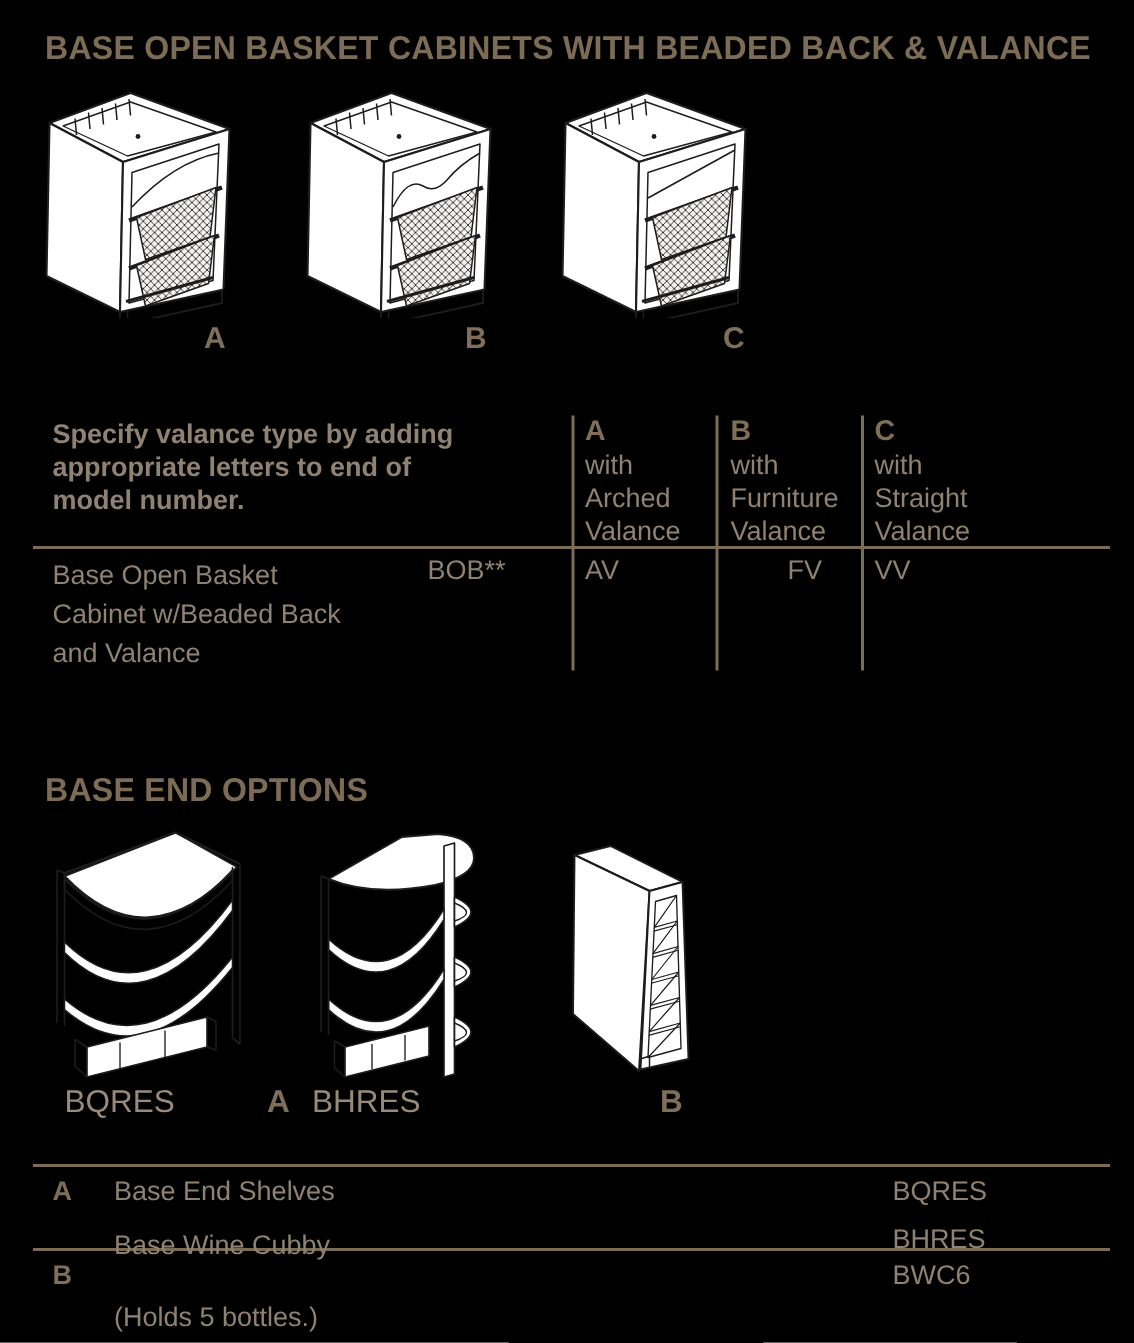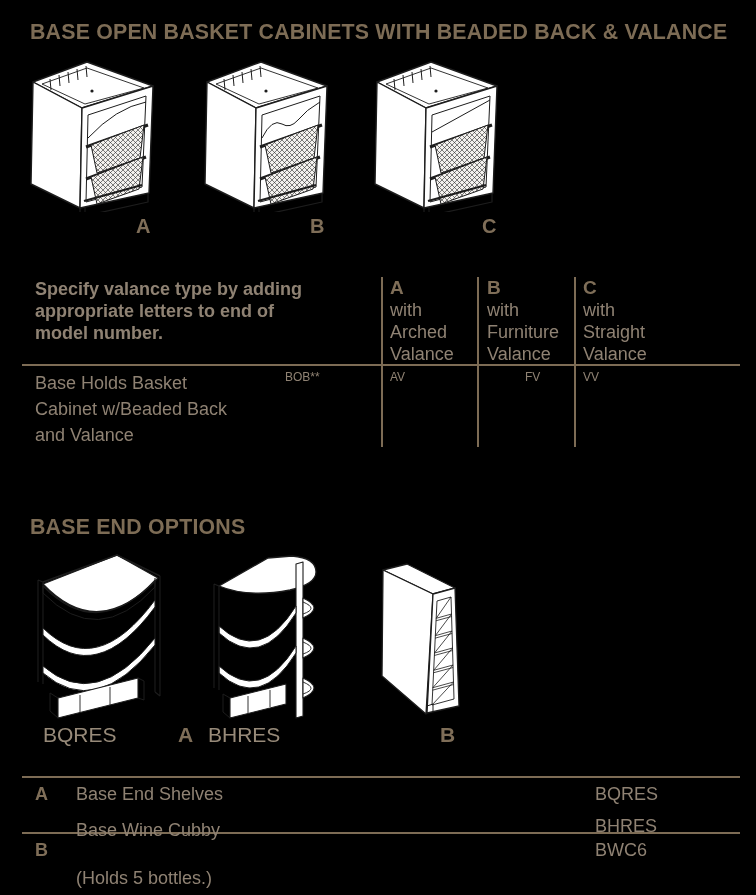--- a/index.html
+++ b/index.html
@@ -15,21 +15,21 @@
     transform:scaleX(.97);transform-origin:left top;white-space:nowrap;
   }
   .body-text{font-size:18px;line-height:22px;font-weight:bold;}
   .fig-letter{font-weight:bold;color:#7f6e58;font-size:20px;}
   .model-label{font-size:21px;color:#978a79;}
   .vline{width:2px;background:#7d6c55;}
   .hrule{height:2px;background:#7d6c55;}
   .col-head .letter{font-weight:bold;color:#7f6e58;font-size:19px;line-height:22px;display:block;}
   .col-head span{display:block;font-size:18px;line-height:22px;}
   .prod-name{font-size:18px;line-height:26px;width:196px;}
-  .cell-code{font-size:12px;}
+  .cell-code{font-size:18px;}
   .opt-letter{font-weight:bold;color:#7f6e58;font-size:18px;}
   .opt-name{font-size:18px;margin-left:16px;}
   .opt-model{font-size:18px;}
   svg{display:block;}
   svg path,svg line,svg circle,svg polyline{vector-effect:non-scaling-stroke;}
 </style>
 </head>
 <body>
 
 <div class="page">
@@ -126,21 +126,21 @@
   </div>
   <div class="abs col-head" style="left:583px;top:277px;">
     <span class="letter">C</span>
     <span>with</span>
     <span>Straight</span>
     <span>Valance</span>
   </div>
 
   <div class="abs hrule" style="left:22px;top:364px;width:718px;"></div>
 
-  <div class="abs prod-name" style="left:35px;top:370px;">Base Holds Basket Cabinet w/Beaded Back and Valance</div>
+  <div class="abs prod-name" style="left:35px;top:370px;">Base Open Basket Cabinet w/Beaded Back and Valance</div>
   <div class="abs cell-code" style="left:285px;top:370px;">BOB**</div>
   <div class="abs cell-code" style="left:390px;top:370px;">AV</div>
   <div class="abs cell-code" style="left:487px;top:370px;margin-left:38px;">FV</div>
   <div class="abs cell-code" style="left:583px;top:370px;">VV</div>
 
   <div class="abs sec-title" style="left:30px;top:514px;">BASE END OPTIONS</div>
 
   <svg class="abs" style="left:32px;top:550px;" width="135" height="172" viewBox="0 0 135 172">
     <g stroke="#1d1d1d" fill="none" stroke-width="1.3" stroke-linejoin="round">
       <path d="M11,34 L85,5 L126,28 Q66,92 11,34 Z" fill="#ffffff"></path>

